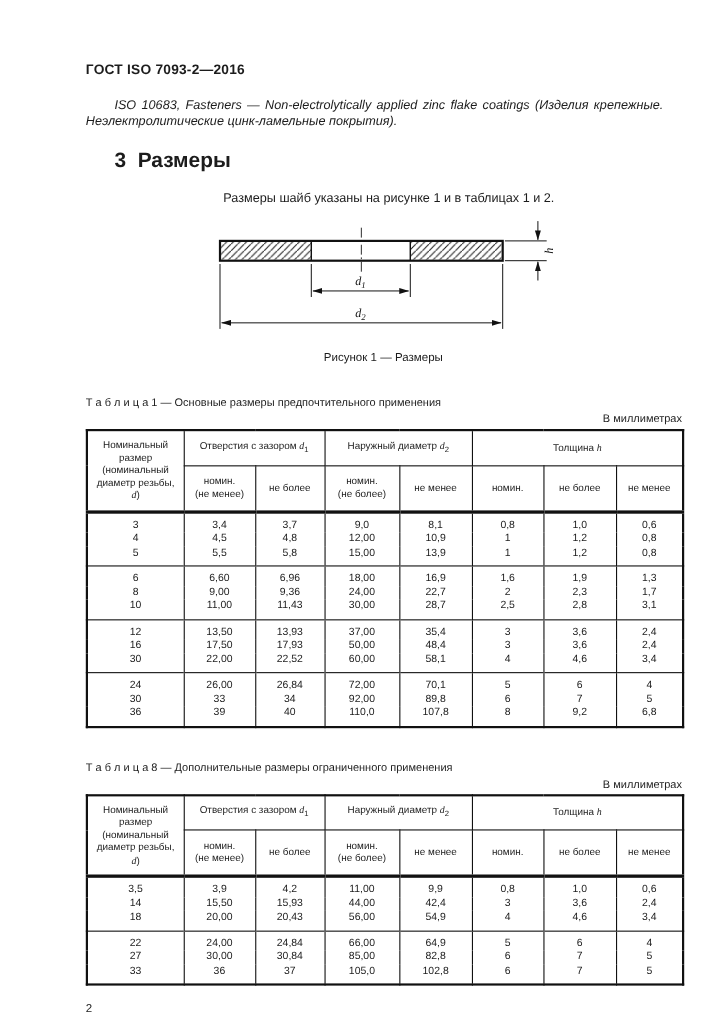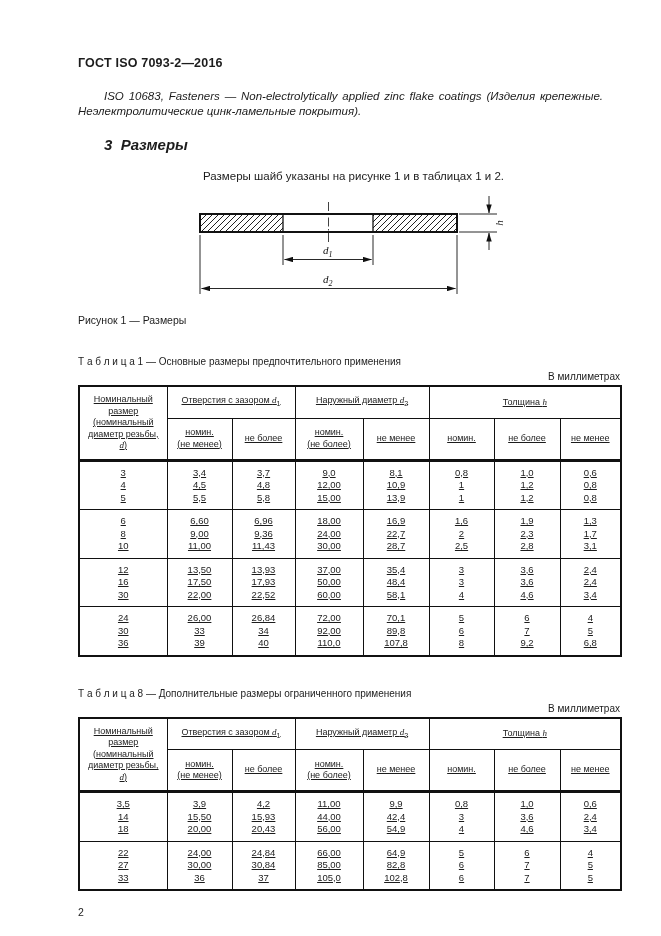--- a/index.html
+++ b/index.html
@@ -16,49 +16,48 @@
   .doc-header {
     font-size: 12.5px; font-weight: bold; letter-spacing: 0.2px;
   }
   .para {
     margin-top: 19px;
     font-size: 11.5px; line-height: 15px;
     text-align: justify; text-indent: 26px; font-style: italic;
   }
   .section-heading {
     margin-top: 17px; margin-left: 26px;
-    font-size: 15px; font-weight: bold; font-style: italic;
+    font-size: 19px; font-weight: bold;
   }
   .intro {
     margin-top: 16px;
     font-size: 11.5px; line-height: 14px; text-indent: 26px; text-align: center;
   }
 
   .figure-block { margin-top: 8px; }
   .figure-svg { display: block; margin-left: 110px; }
   .figure-caption {
     margin-top: 9px; width: 541px;
-    font-size: 10.5px;
+    text-align: center; font-size: 10.5px;
   }
 
   .table-title {
     font-size: 10px; line-height: 13px; margin-top: 30px;
   }
   .table-title.first { margin-top: 29px; }
   .units-note {
     font-size: 10px; text-align: right; margin-top: 3px; margin-bottom: 3px;
     width: 542px;
   }
 
   table.gost {
     border-collapse: collapse; table-layout: fixed;
     width: 542px;
     border: 2px solid #111;
     font-size: 9.5px;
-    text-decoration: underline;
   }
   table.gost col.c1 { width: 88px; }
   table.gost col.c2 { width: 65px; }
   table.gost col.c3 { width: 63px; }
   table.gost col.c4 { width: 68px; }
   table.gost col.c5 { width: 66px; }
   table.gost col.c6 { width: 65px; }
   table.gost col.c7 { width: 66px; }
   table.gost col.c8 { width: 61px; }
   table.gost th {

